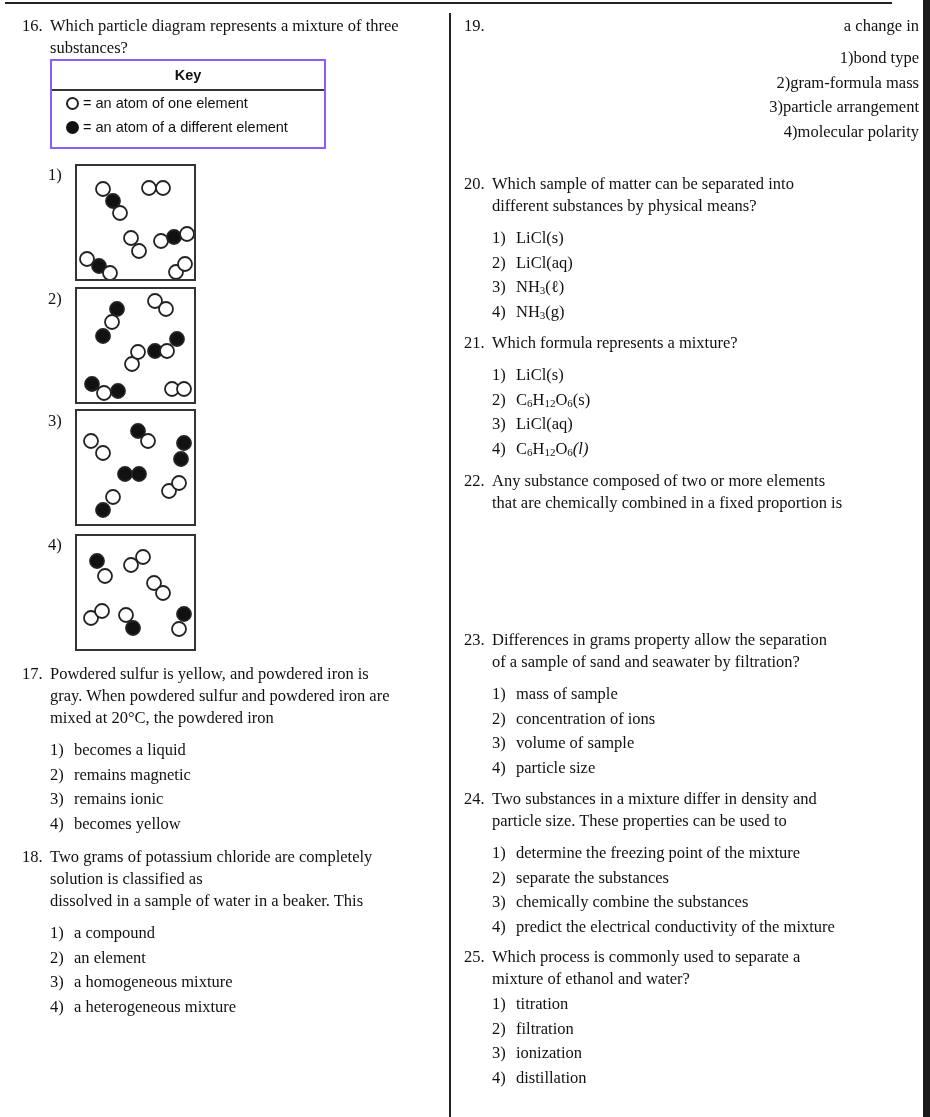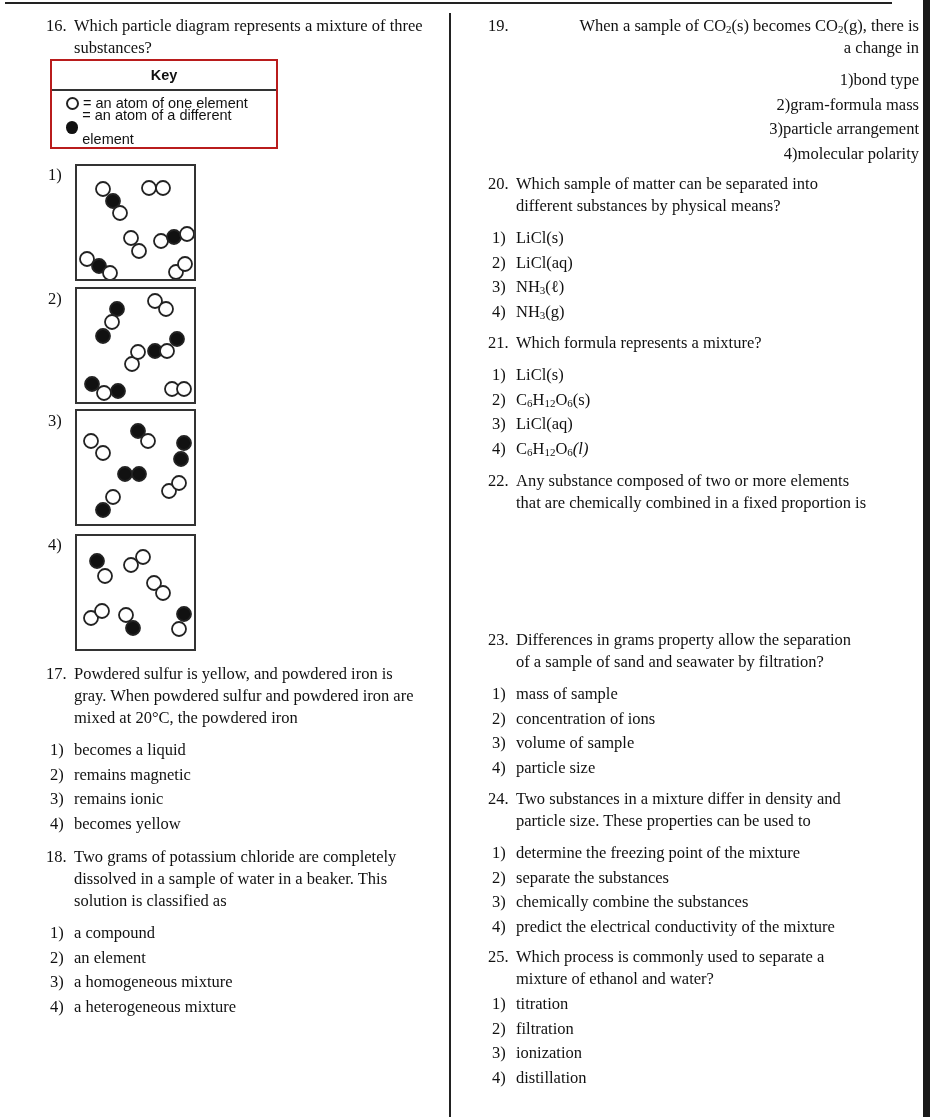--- a/index.html
+++ b/index.html
@@ -7,28 +7,28 @@
     width: 930px; height: 1117px; position: relative; overflow: hidden;
     background: #ffffff; color: #111111;
     font-family: "Liberation Serif", "DejaVu Serif", serif;
     font-size: 16.5px;
   }
   .top-rule { position: absolute; left: 5px; top: 2px; width: 887px; height: 2px; background: #222; }
   .right-strip { position: absolute; left: 923px; top: 0; width: 7px; height: 1117px; background: #1a1a1a; }
   .divider { position: absolute; left: 449px; top: 13px; width: 2px; height: 1104px; background: #222; }
 
   .q { position: absolute; line-height: 22px; }
-  .q .stem { position: relative; padding-left: 28px; margin-left: 24px; }
+  .q .stem { position: relative; padding-left: 28px; }
   .q .num { position: absolute; left: 0; top: 0; }
   .opts { margin-top: 9px; padding-left: 28px; }
   .opt { height: 24.5px; line-height: 24.5px; white-space: nowrap; }
   .opt .on { display: inline-block; width: 24px; }
   sub { font-size: 11px; vertical-align: -2px; line-height: 0; }
 
-  .key { position: absolute; left: 50px; top: 59px; width: 228px; height: 90px; border: 2px solid #b91c1c; box-sizing: border-box;
+  .key { position: absolute; left: 50px; top: 59px; width: 276px; height: 90px; border: 2px solid #8b5cf6; box-sizing: border-box;
          font-family: "Liberation Sans", "DejaVu Sans", sans-serif; font-size: 14.5px; }
   .key .kh { height: 28px; line-height: 28px; text-align: center; font-weight: bold; border-bottom: 2px solid #333; }
   .key .kr { height: 24px; line-height: 24px; padding-left: 14px; display: flex; align-items: center; }
   .key .kr:first-of-type { margin-top: 4px; }
   .dot { display: inline-block; width: 13px; height: 13px; border-radius: 50%; box-sizing: border-box; margin-right: 4px; }
   .dot.open { border: 2px solid #222; background: #fff; }
   .dot.filled { background: #111; }
 
   .diag-label { position: absolute; left: 48px; font-size: 16.5px; }
   .diag { position: absolute; left: 75px; width: 121px; height: 117px; border: 2px solid #333; box-sizing: border-box; background: #fff; }
@@ -199,35 +199,34 @@
     <div class="opt"><span class="on">2)</span><span>remains magnetic</span></div>
     <div class="opt"><span class="on">3)</span><span>remains ionic</span></div>
     <div class="opt"><span class="on">4)</span><span>becomes yellow</span></div>
   </div>
 </div>
 
 <div class="q" style="left:22px; top:846px; width:425px;">
   <div class="stem">
     <span class="num">18.</span>
     <div>Two grams of potassium chloride are completely</div>
+    <div>solution is classified as</div>
     <div>dissolved in a sample of water in a beaker. This</div>
-    <div>solution is classified as</div>
   </div>
   <div class="opts">
     <div class="opt"><span class="on">1)</span><span>a compound</span></div>
     <div class="opt"><span class="on">2)</span><span>an element</span></div>
     <div class="opt"><span class="on">3)</span><span>a homogeneous mixture</span></div>
     <div class="opt"><span class="on">4)</span><span>a heterogeneous mixture</span></div>
   </div>
 </div>
 
 <div class="q" style="left:464px; top:15px; width:455px;text-align:right;">
   <div class="stem">
     <span class="num">19.</span>
-    <div><span>When a sample of CO</span><sub>2</sub><span>(s) becomes CO</span><sub>2</sub><span>(g), there is</span></div>
     <div>a change in</div>
   </div>
   <div class="opts">
     <div class="opt"><span class="on">1)</span><span>bond type</span></div>
     <div class="opt"><span class="on">2)</span><span>gram-formula mass</span></div>
     <div class="opt"><span class="on">3)</span><span>particle arrangement</span></div>
     <div class="opt"><span class="on">4)</span><span>molecular polarity</span></div>
   </div>
 </div>
 

